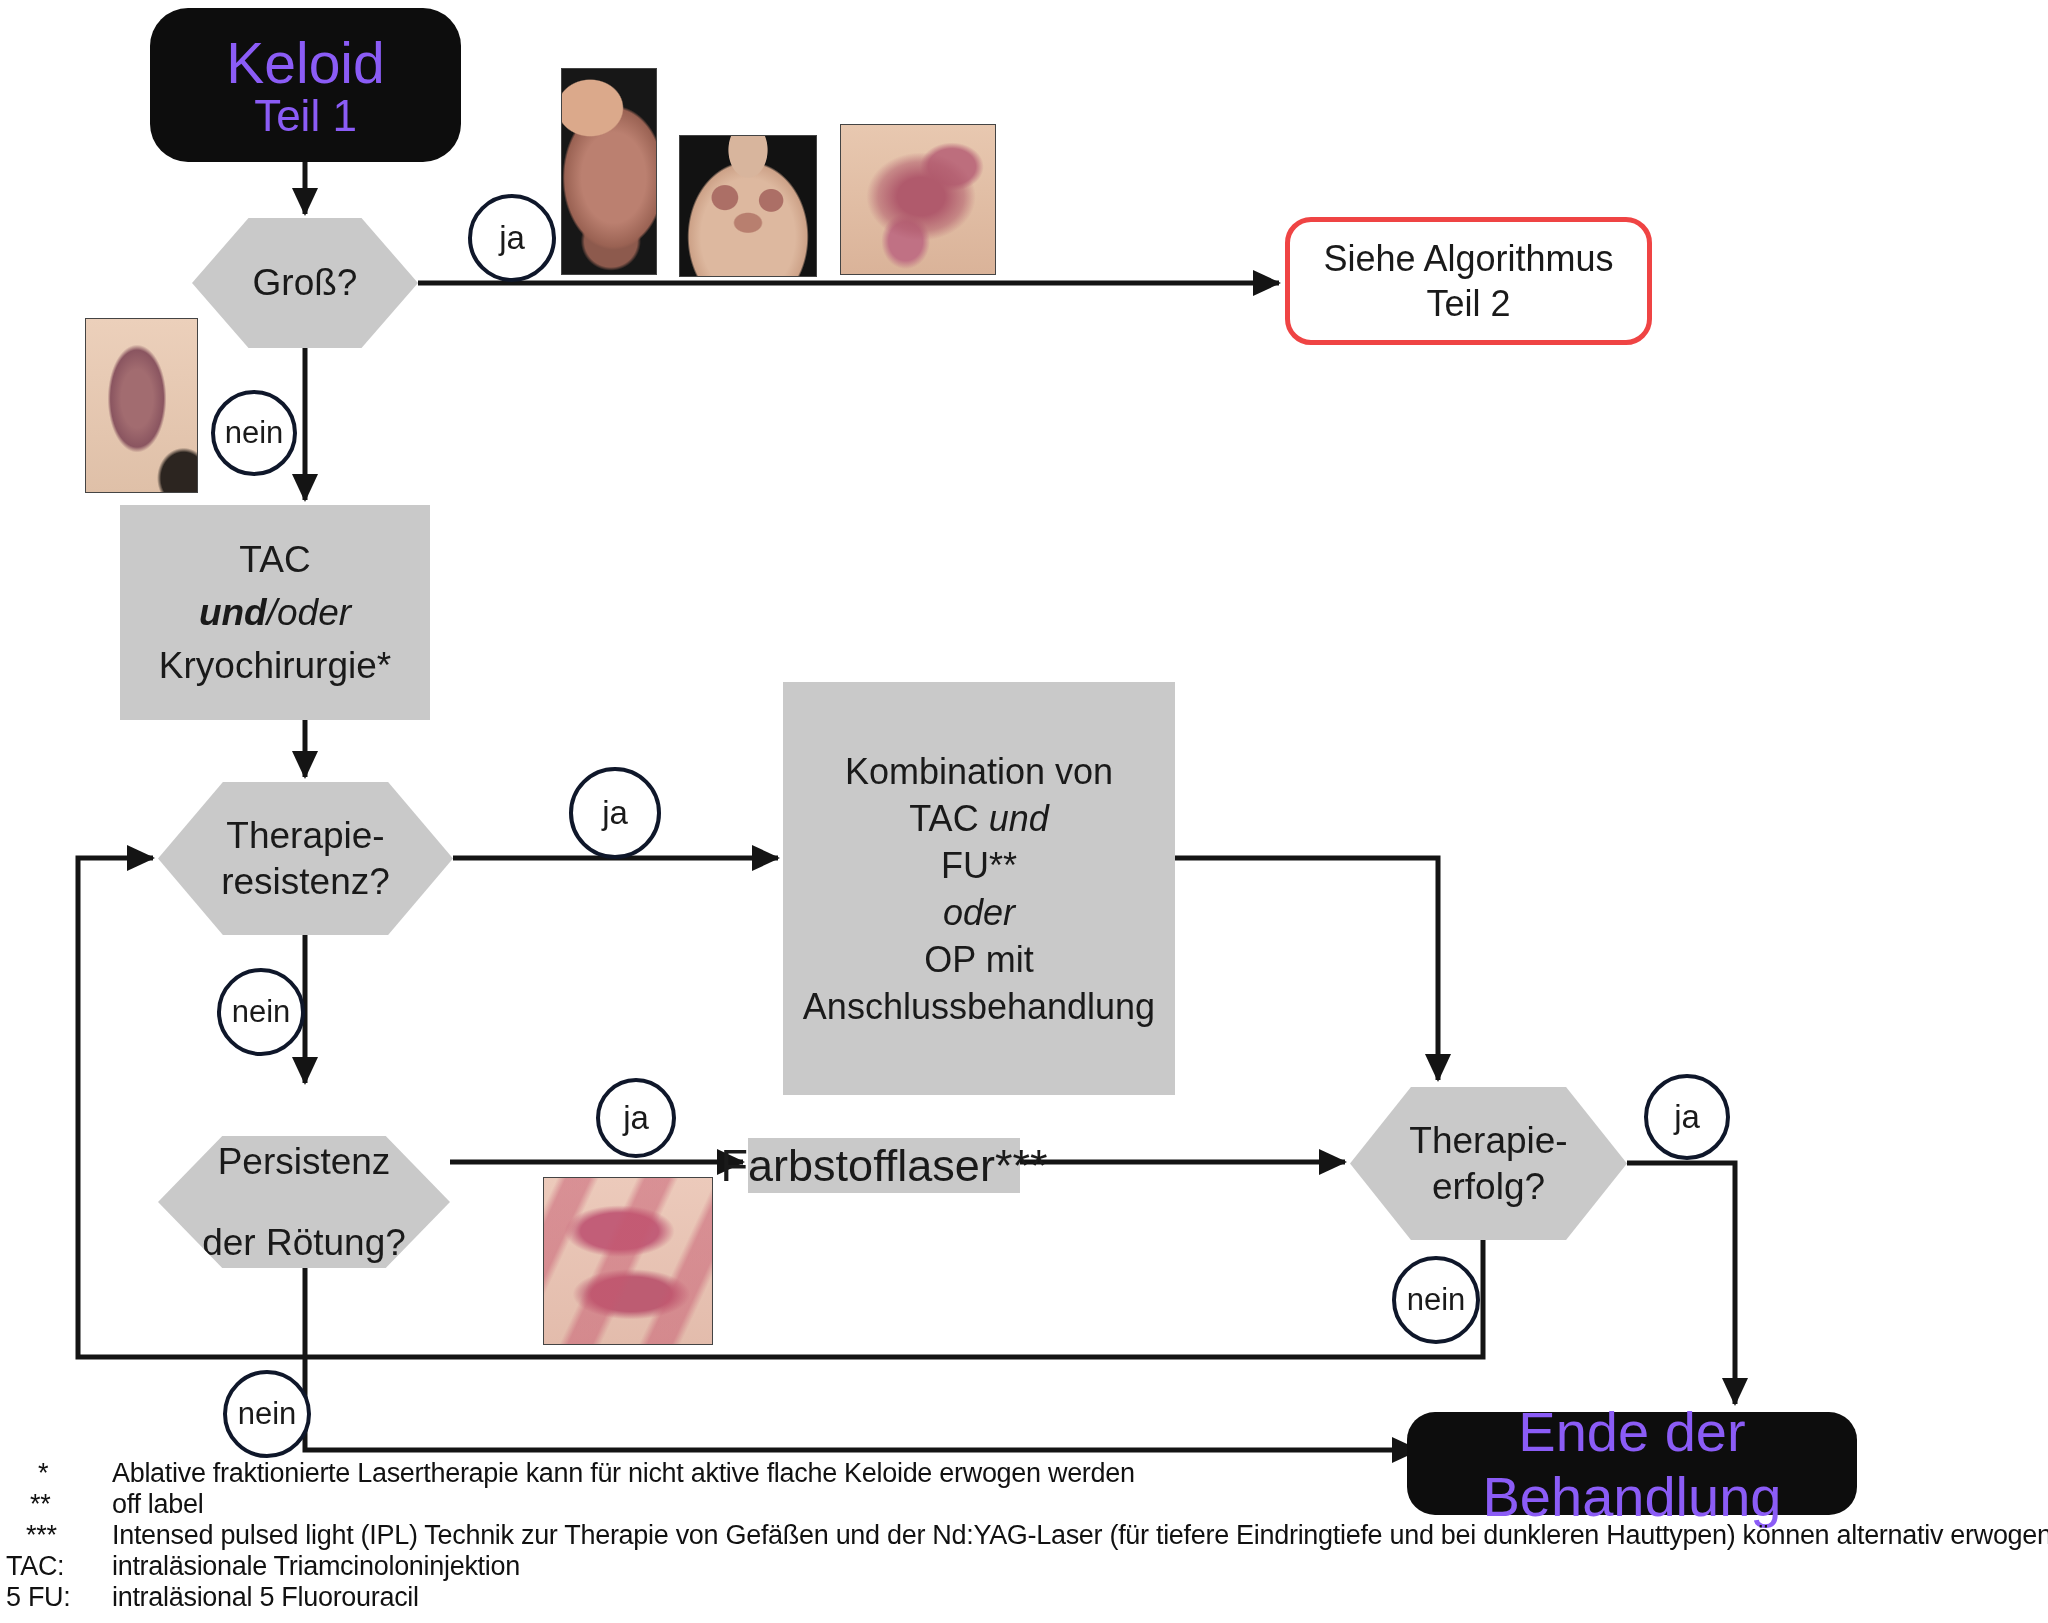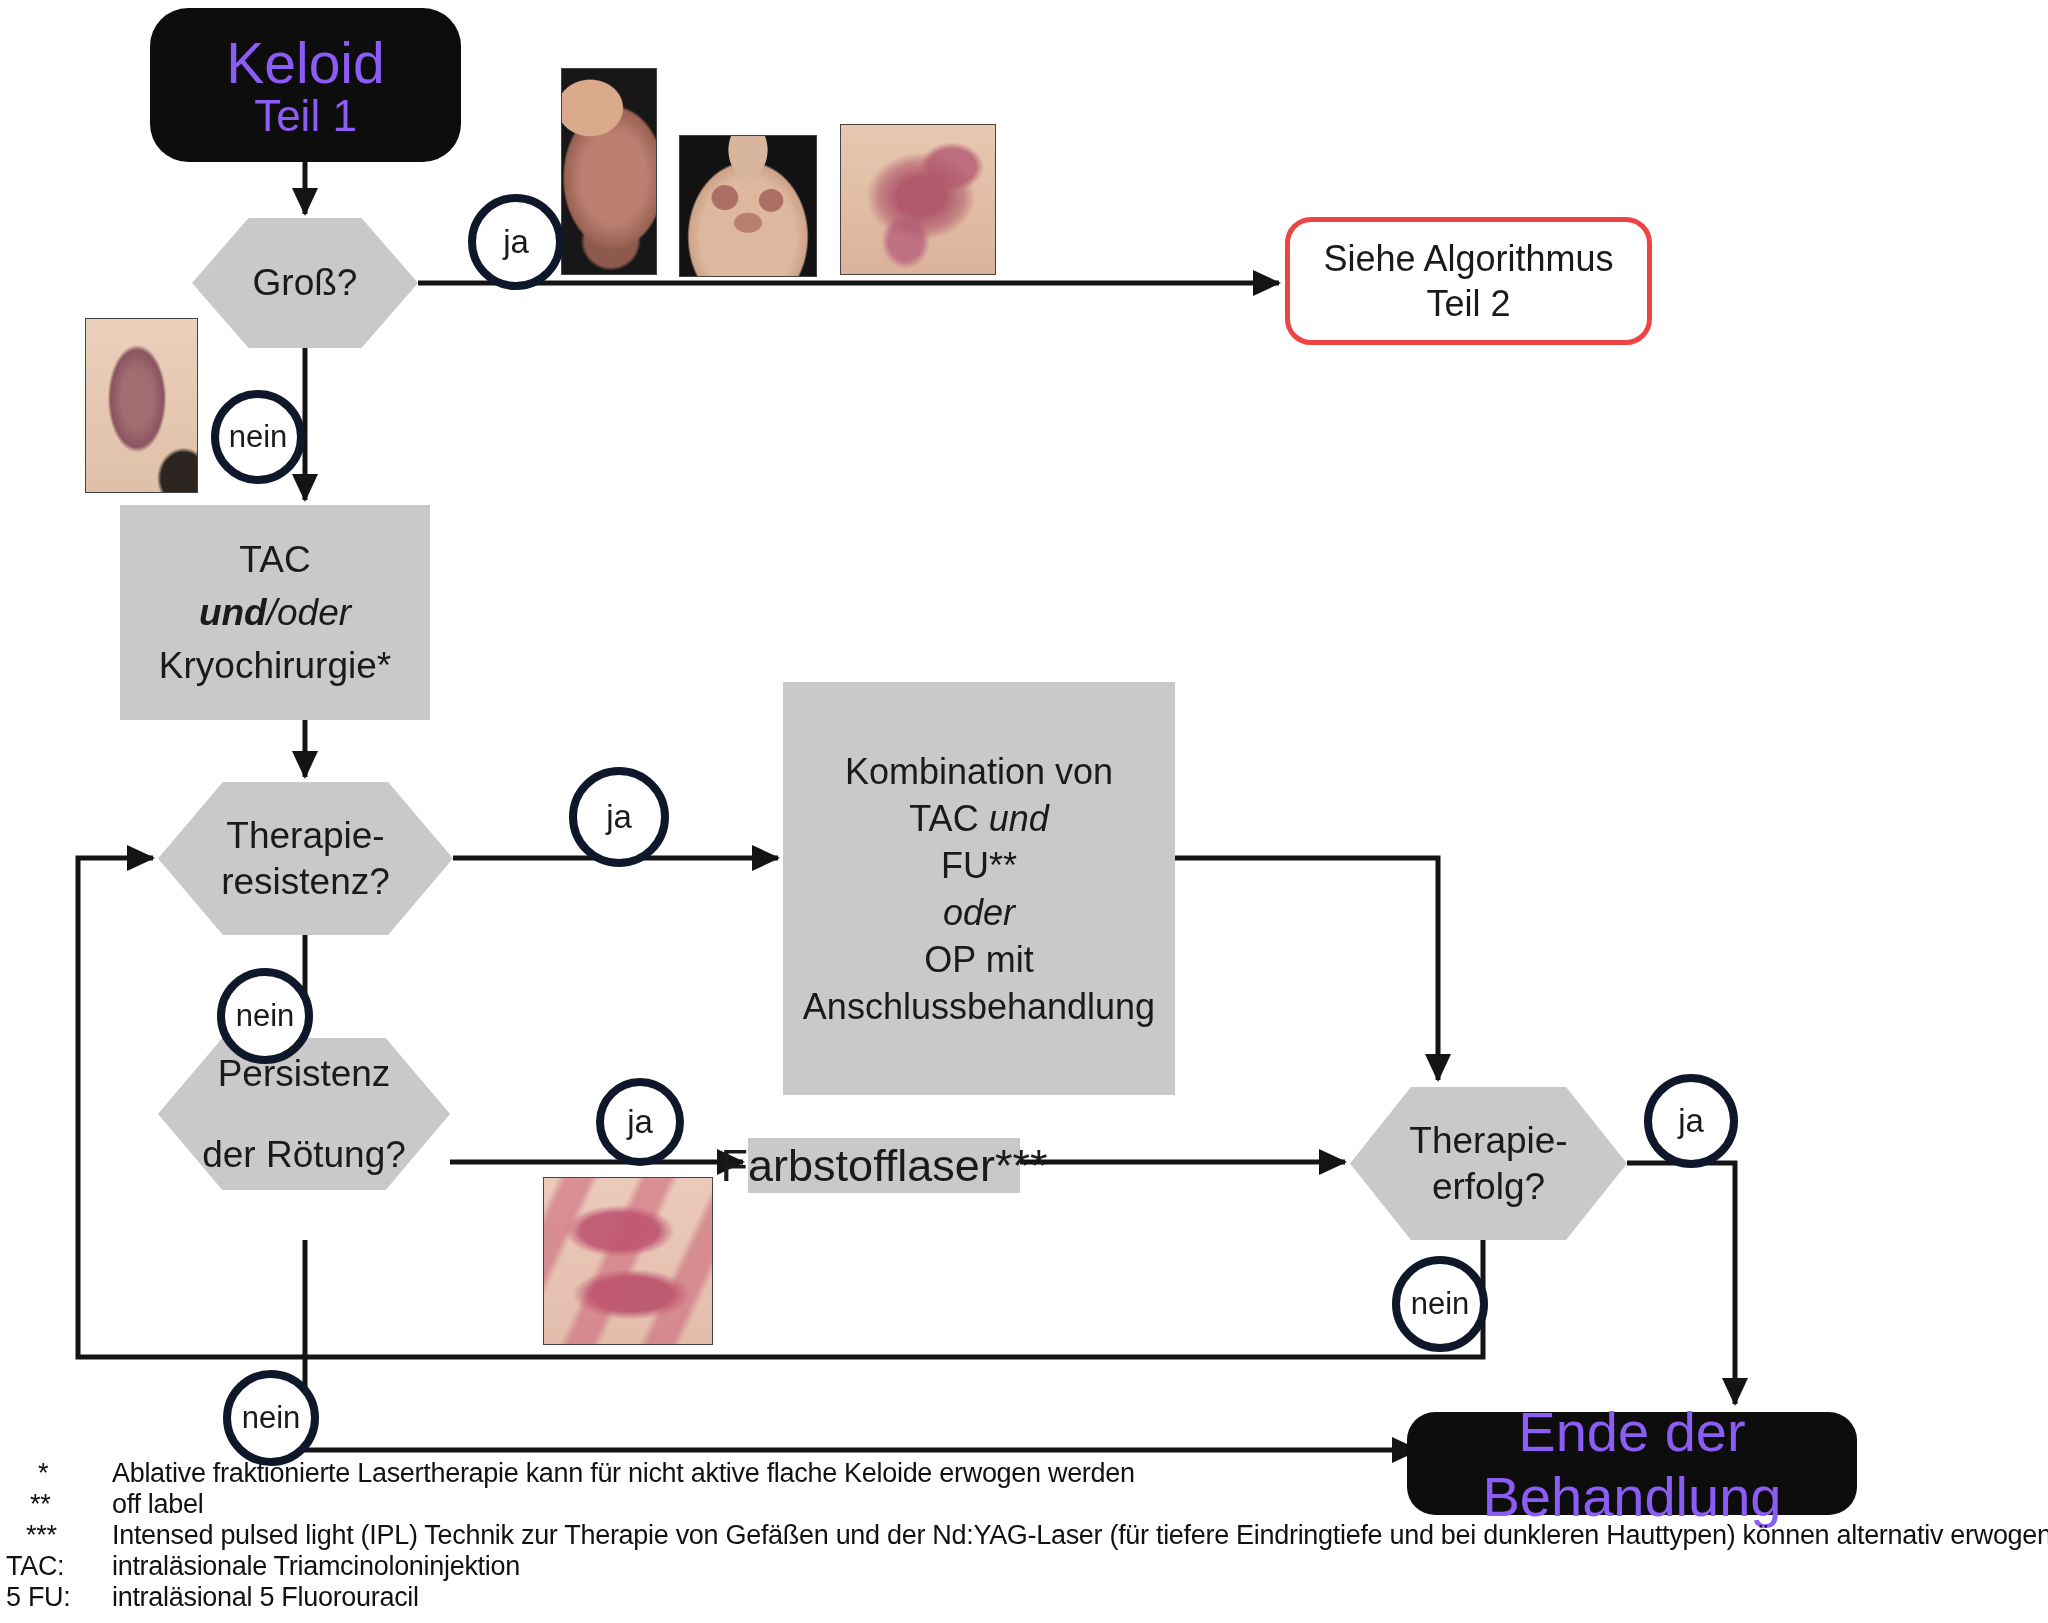--- a/index.html
+++ b/index.html
@@ -15,32 +15,32 @@
   .start{left:150px;top:8px;width:311px;height:154px;border-radius:38px;}
   .start .t1{font-size:57px;line-height:62px;}
   .start .t2{font-size:44px;line-height:44px;}
   .end-box{left:1407px;top:1412px;width:450px;height:103px;border-radius:28px;font-size:56px;}
 
   .hex{background:#c9c9c9;font-size:37px;line-height:46px;
        clip-path:polygon(0% 50%,22% 0%,78% 0%,100% 50%,78% 100%,22% 100%);}
   #hex-gross{left:192px;top:218px;width:226px;height:130px;
        clip-path:polygon(0% 50%,25% 0%,75% 0%,100% 50%,75% 100%,25% 100%);}
   #hex-resistenz{left:158px;top:782px;width:295px;height:153px;}
-  #hex-persistenz{left:158px;top:1038px;width:292px;height:152px;gap:35px;}
+  #hex-persistenz{left:158px;top:1136px;width:292px;height:132px;gap:35px;}
   #hex-erfolg{left:1350px;top:1087px;width:277px;height:153px;}
 
   .process{background:#c9c9c9;}
   #box-tac{left:120px;top:505px;width:310px;height:215px;font-size:37px;line-height:53px;}
   #box-komb{left:783px;top:682px;width:392px;height:413px;font-size:36px;line-height:47px;}
   #box-farb{left:748px;top:1138px;width:272px;height:55px;font-size:45px;}
 
   .ref{background:#ffffff;border:5px solid #ef4444;border-radius:26px;}
   #box-siehe{left:1285px;top:217px;width:367px;height:128px;font-size:36px;line-height:45px;}
 
-  .lab-circle{position:absolute;border:8px solid #0f172a;border-radius:50%;background:#fff;
+  .lab-circle{position:absolute;border:4px solid #0f172a;border-radius:50%;background:#fff;
         display:flex;align-items:center;justify-content:center;font-size:33px;color:#1a1a1a;}
   #c-ja1{left:468px;top:194px;width:80px;height:80px;}
   #c-nein1{left:211px;top:390px;width:78px;height:78px;font-size:31px;}
   #c-ja2{left:569px;top:767px;width:84px;height:84px;}
   #c-nein2{left:217px;top:968px;width:80px;height:80px;font-size:31px;}
   #c-ja3{left:596px;top:1078px;width:72px;height:72px;}
   #c-ja4{left:1644px;top:1074px;width:78px;height:78px;}
   #c-nein3{left:1392px;top:1256px;width:80px;height:80px;font-size:31px;}
   #c-nein4{left:223px;top:1370px;width:80px;height:80px;font-size:31px;}
 

